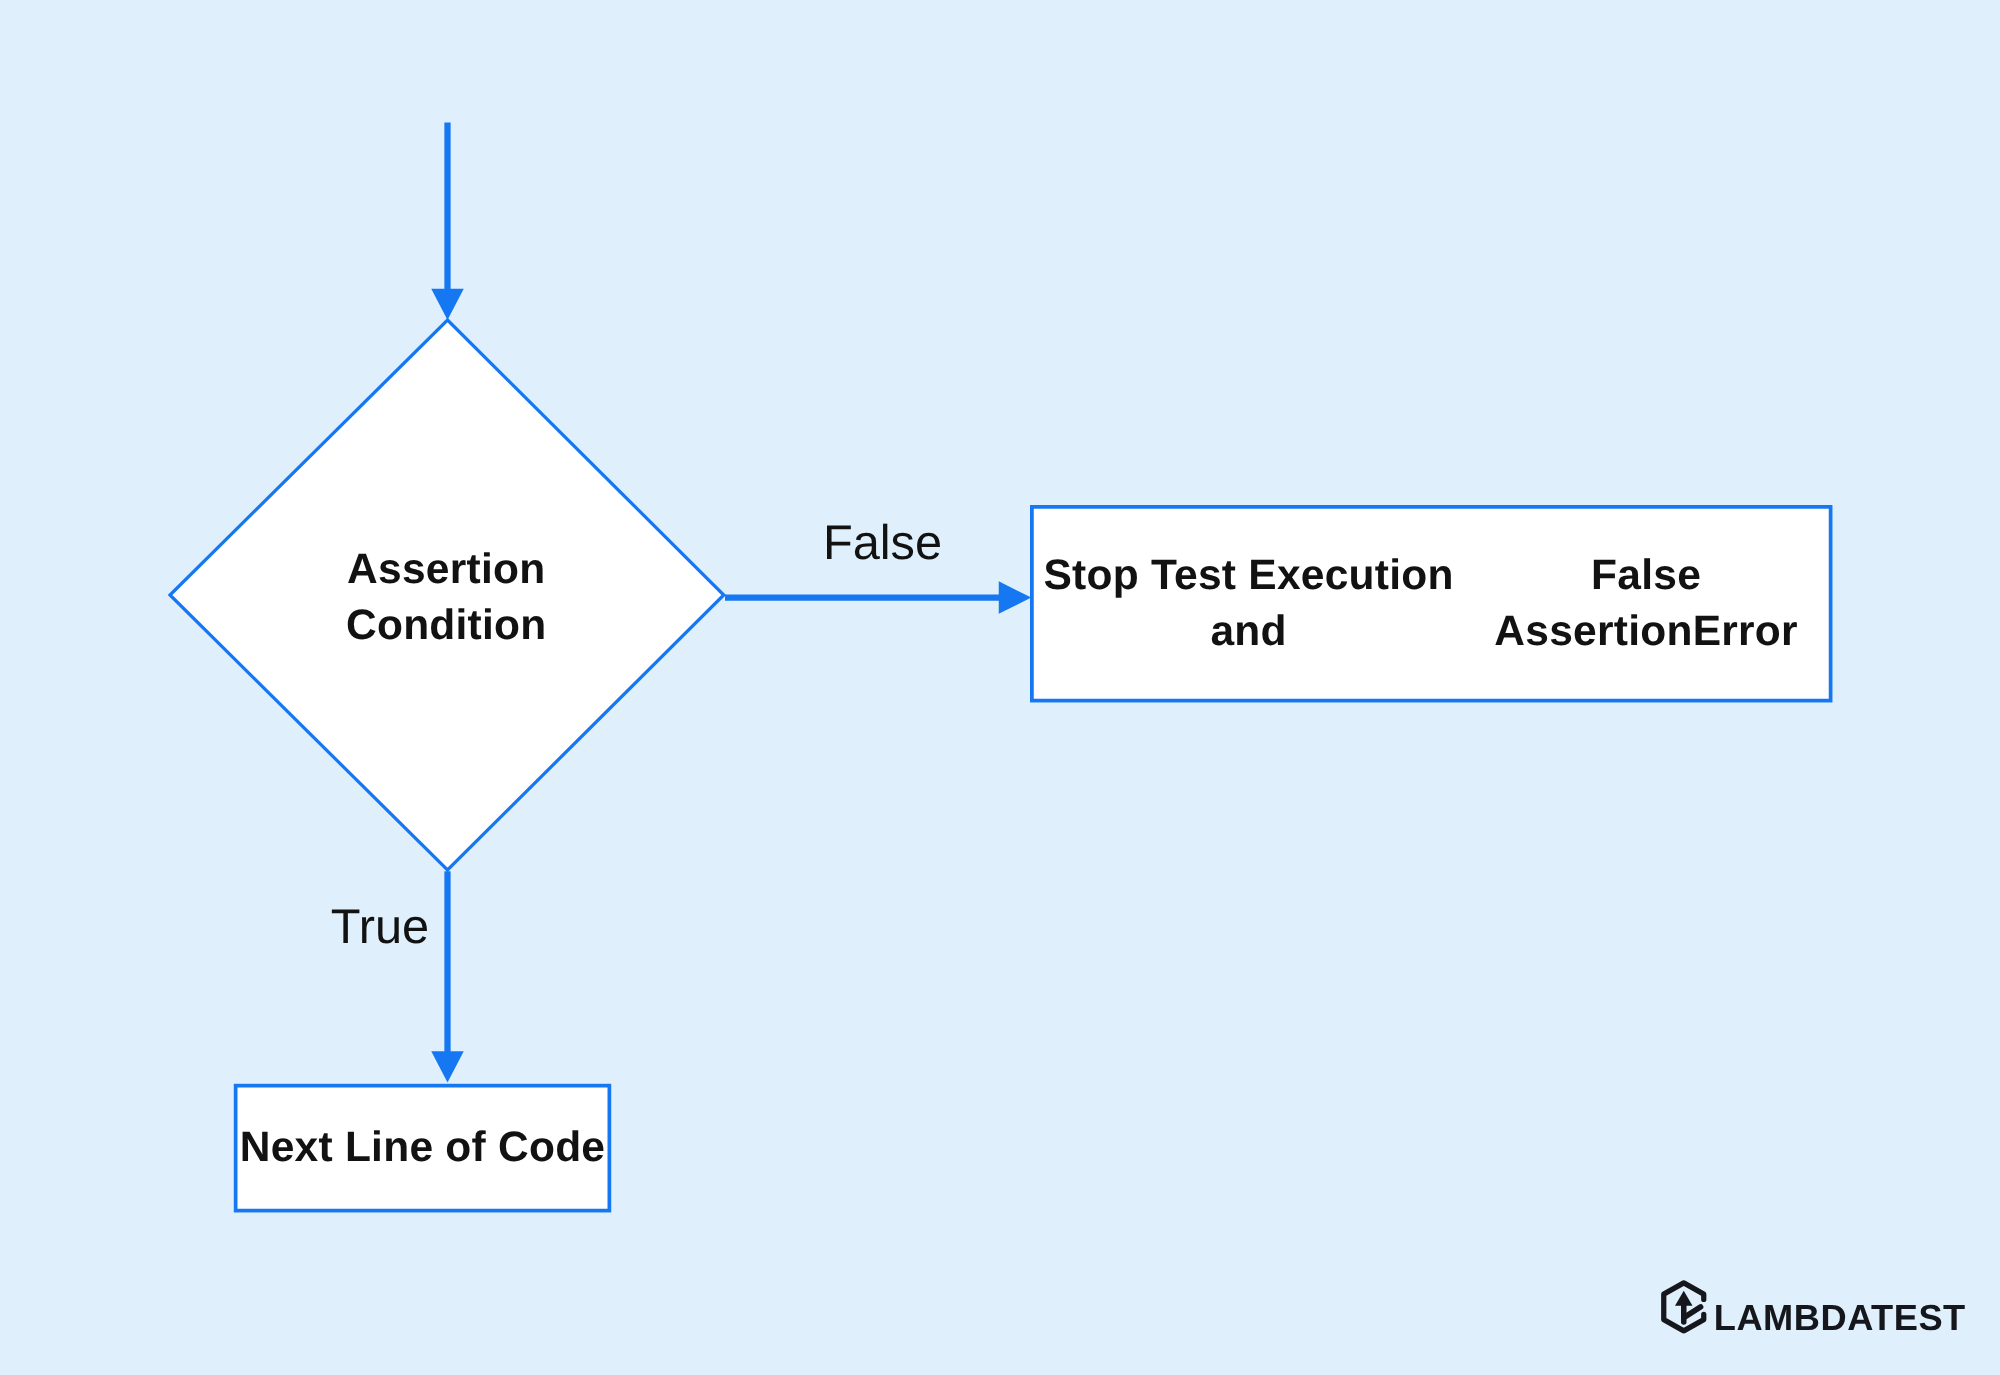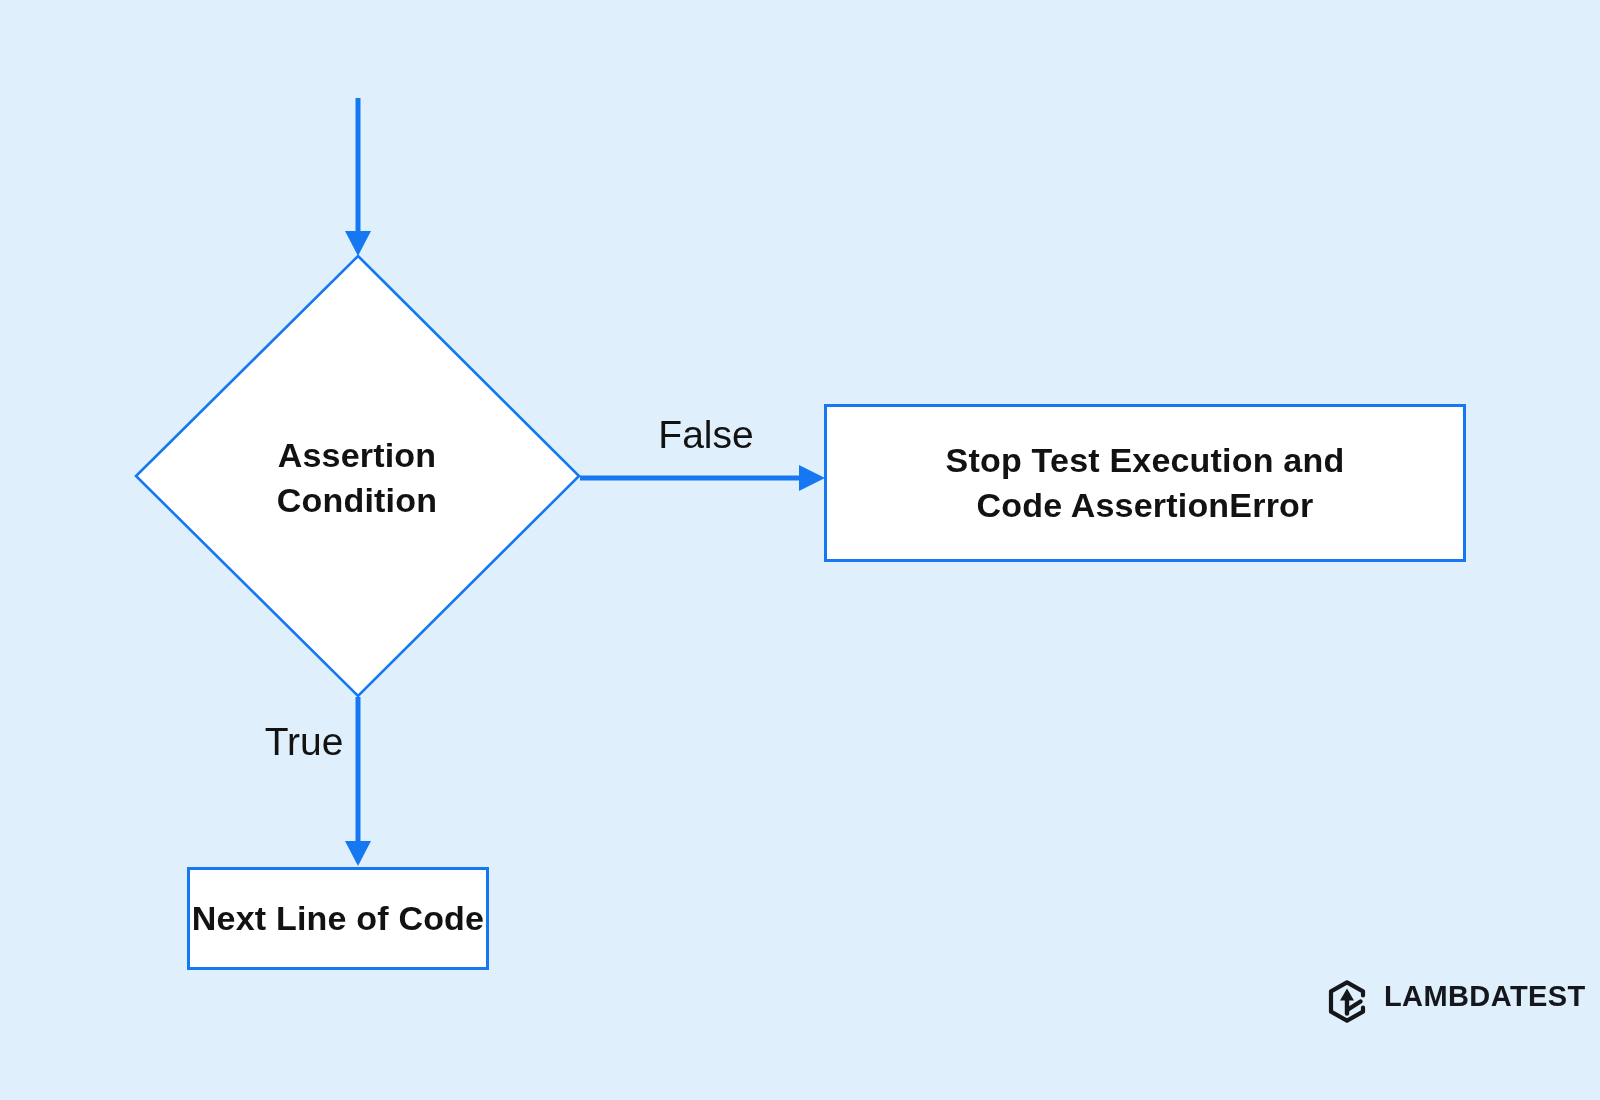--- a/index.html
+++ b/index.html
@@ -19,21 +19,21 @@
   }
   .canvas{
     position:absolute;left:0;top:0;width:1600px;height:1100px;
   }
   svg.flow-layer{position:absolute;left:0;top:0;}
   .node{
     position:absolute;
     background:var(--node-fill);
     border:3px solid var(--accent);
     display:flex;
-    flex-direction:column;
+    flex-direction:row;
     align-items:center;
     justify-content:center;
     text-align:center;
   }
   .node-text{
     font-size:34px;
     font-weight:700;
     line-height:45px;
     color:var(--ink);
     letter-spacing:.2px;
@@ -51,22 +51,22 @@
     font-size:39px;
     font-weight:500;
     color:var(--ink);
     line-height:34px;
   }
   .edge-label.false{left:606px;top:418px;}
   .edge-label.true{left:204px;top:725px;}
   .box-false{left:824px;top:404px;width:642px;height:158px;}
   .box-true{left:187px;top:867px;width:302px;height:103px;}
   .brand{
-    position:absolute;left:1328px;top:980px;
-    display:flex;align-items:flex-start;gap:18px;
+    position:absolute;left:1328px;top:1024px;
+    display:flex;align-items:flex-end;gap:5px;
   }
   .brand-word{
     font-size:29px;
     font-weight:800;
     letter-spacing:.4px;
     color:var(--logo-ink);
   }
 </style>
 </head>
 <body>
@@ -96,21 +96,21 @@
   <div class="decision-label">
     <span class="node-text">Assertion</span>
     <span class="node-text">Condition</span>
   </div>
 
   <div class="edge-label false">False</div>
   <div class="edge-label true">True</div>
 
   <div class="node box-false">
     <span class="node-text">Stop Test Execution and</span>
-    <span class="node-text">Code AssertionError</span>
+    <span class="node-text">False AssertionError</span>
   </div>
 
   <div class="node box-true">
     <span class="node-text">Next Line of Code</span>
   </div>
 
   <div class="brand">
     <span>
       <svg width="38" height="43" viewBox="0 0 38 42" fill="none">
         <path d="M35 15 L35 10.8 L19 1.8 L3 10.8 L3 31.2 L19 40.2 L35 31.2 L35 27" stroke="#15171c" stroke-width="4.2" stroke-linejoin="round" stroke-linecap="round" fill="none"></path>

